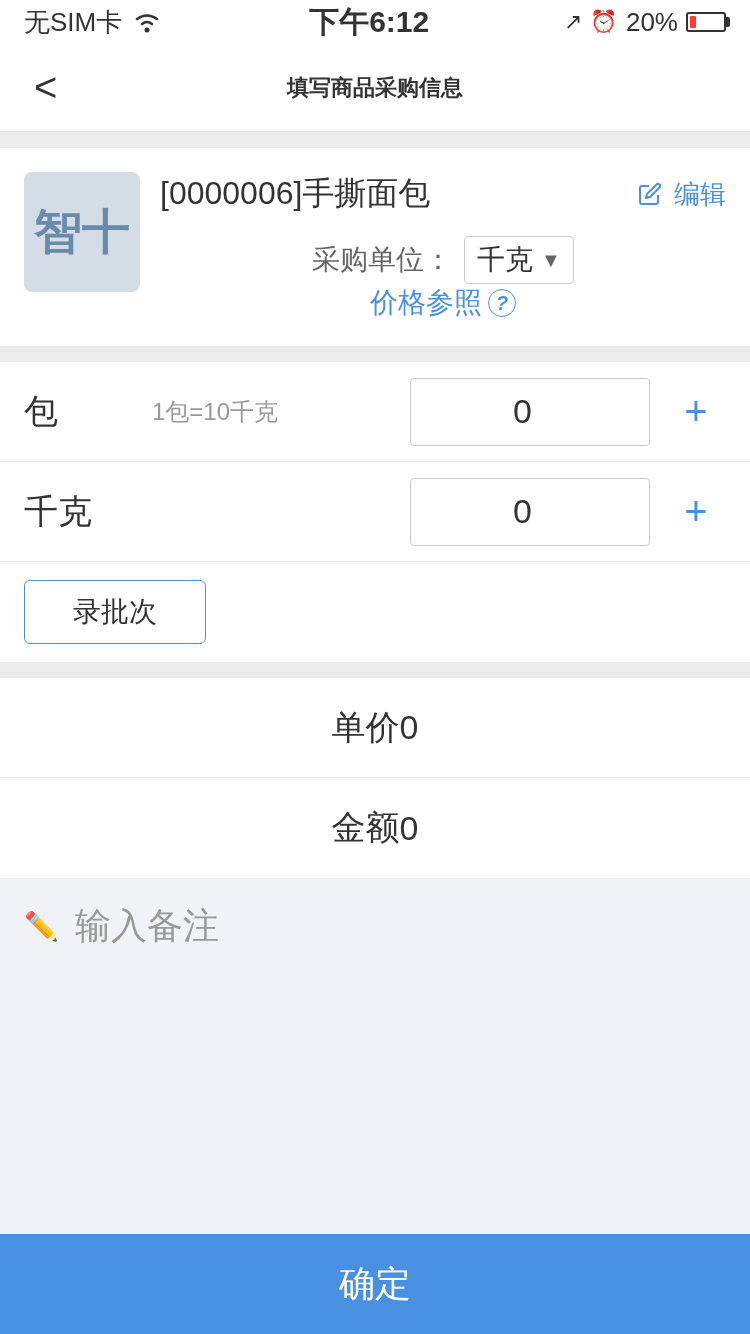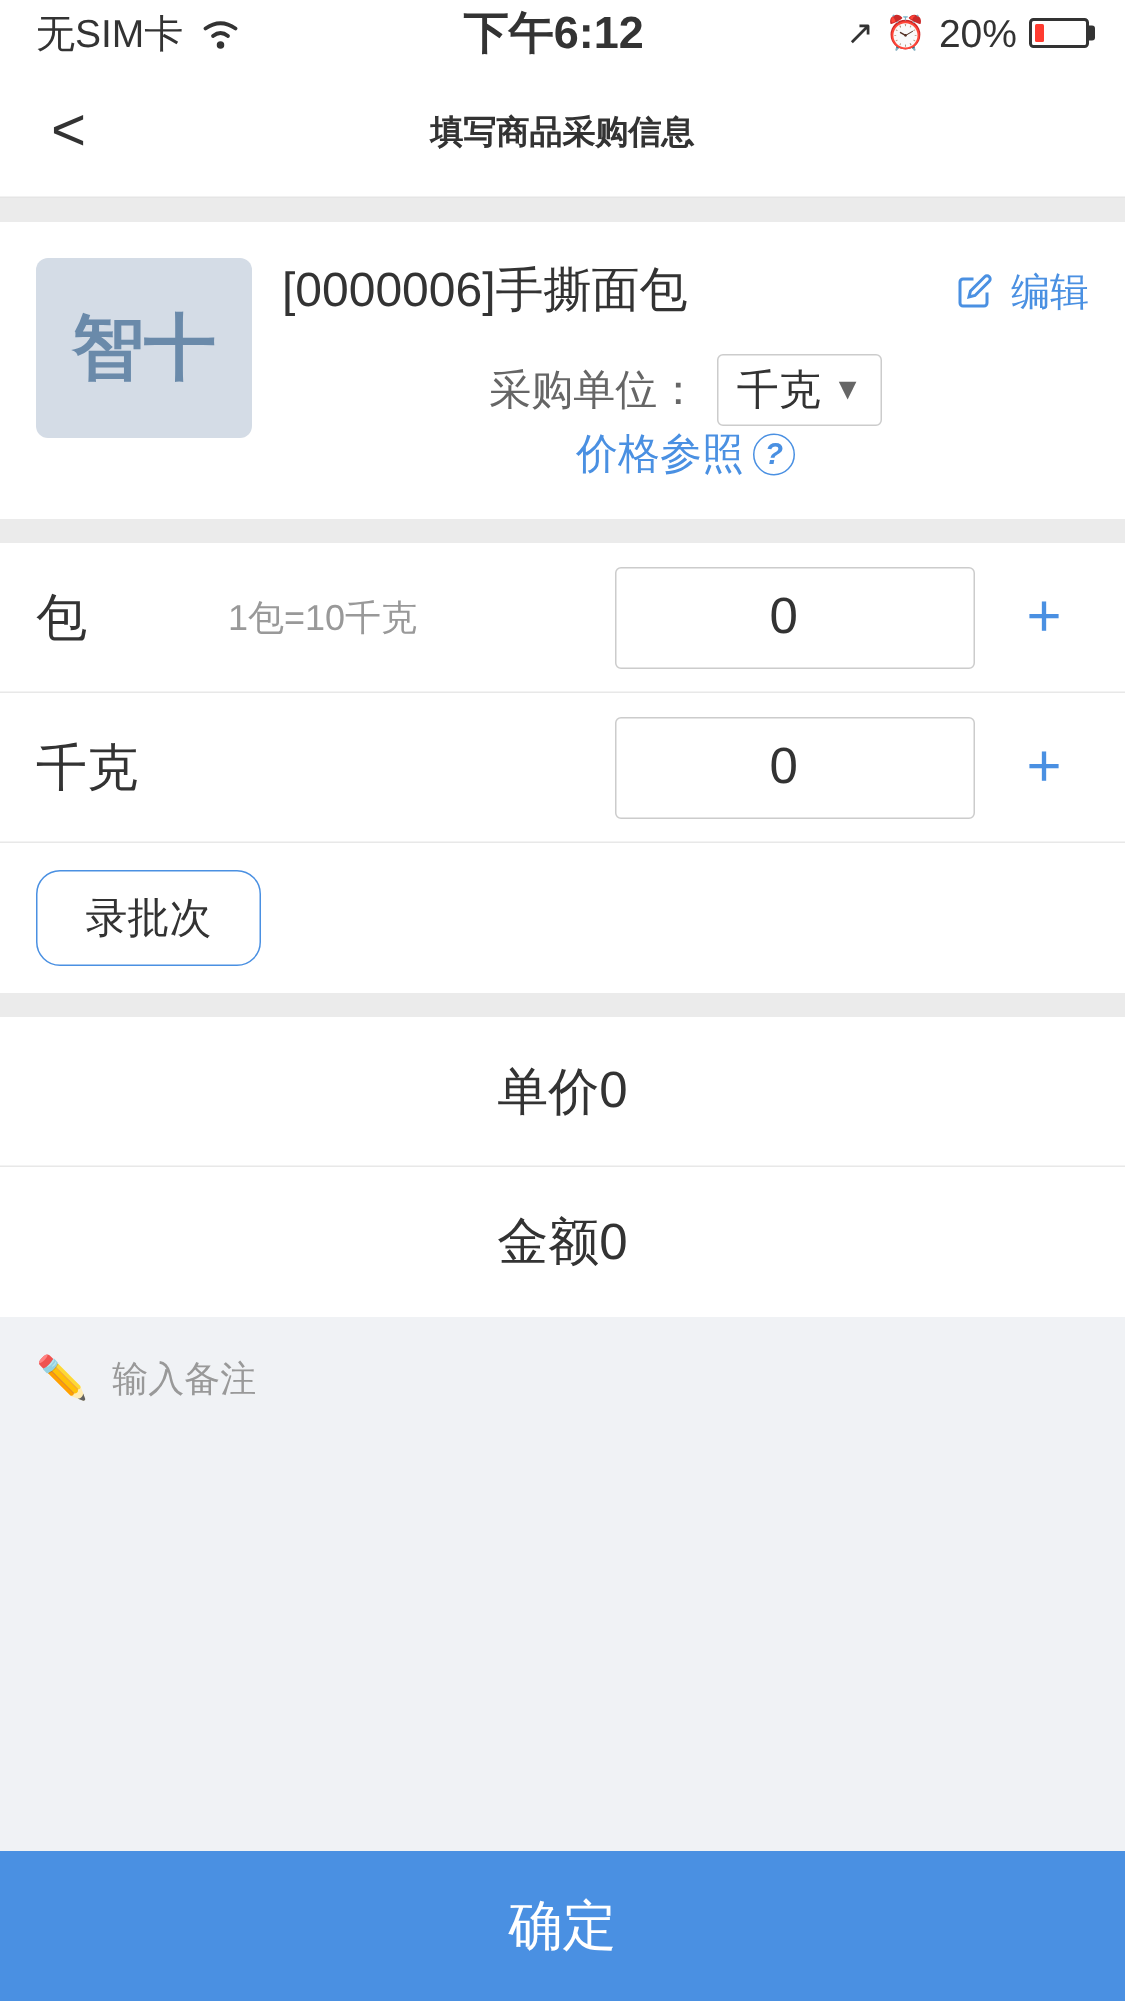--- a/index.html
+++ b/index.html
@@ -235,22 +235,22 @@
       padding: 0 24px;
       height: 100px;
       background: #fff;
     }
     .summary-text {
       font-size: 32px;
       color: #333;
     }
     .record-btn {
       border: 1px solid #4a90e2;
-      border-radius: 16px;
-      padding: 12px 32px;
+      border-radius: 6px;
+      padding: 12px 48px;
       font-size: 28px;
       color: #333;
       background: #fff;
       cursor: pointer;
     }
 
     
     .price-section {
       background: #fff;
       margin-top: 0;
@@ -282,21 +282,21 @@
       display: flex;
       align-items: center;
       gap: 16px;
       margin-top: 0;
     }
     .pencil-icon {
       font-size: 28px;
       color: #999;
     }
     .remark-placeholder {
-      font-size: 24px;
+      font-size: 36px;
       color: #999;
     }
 
     
     .empty-space {
       background: #f0f2f5;
       flex: 1;
     }
 
     
@@ -327,21 +327,21 @@
     .signal-icon {
       font-size: 22px;
       color: #333;
     }
 
     .alarm-icon {
       font-size: 22px;
     }
 
     .logo-owl {
-      width: 144px;
+      width: 116px;
       height: 120px;
       background: #d4dce6;
       border-radius: 8px;
       display: flex;
       align-items: center;
       justify-content: center;
       color: #6a8aaa;
       font-size: 48px;
       font-weight: bold;
     }

